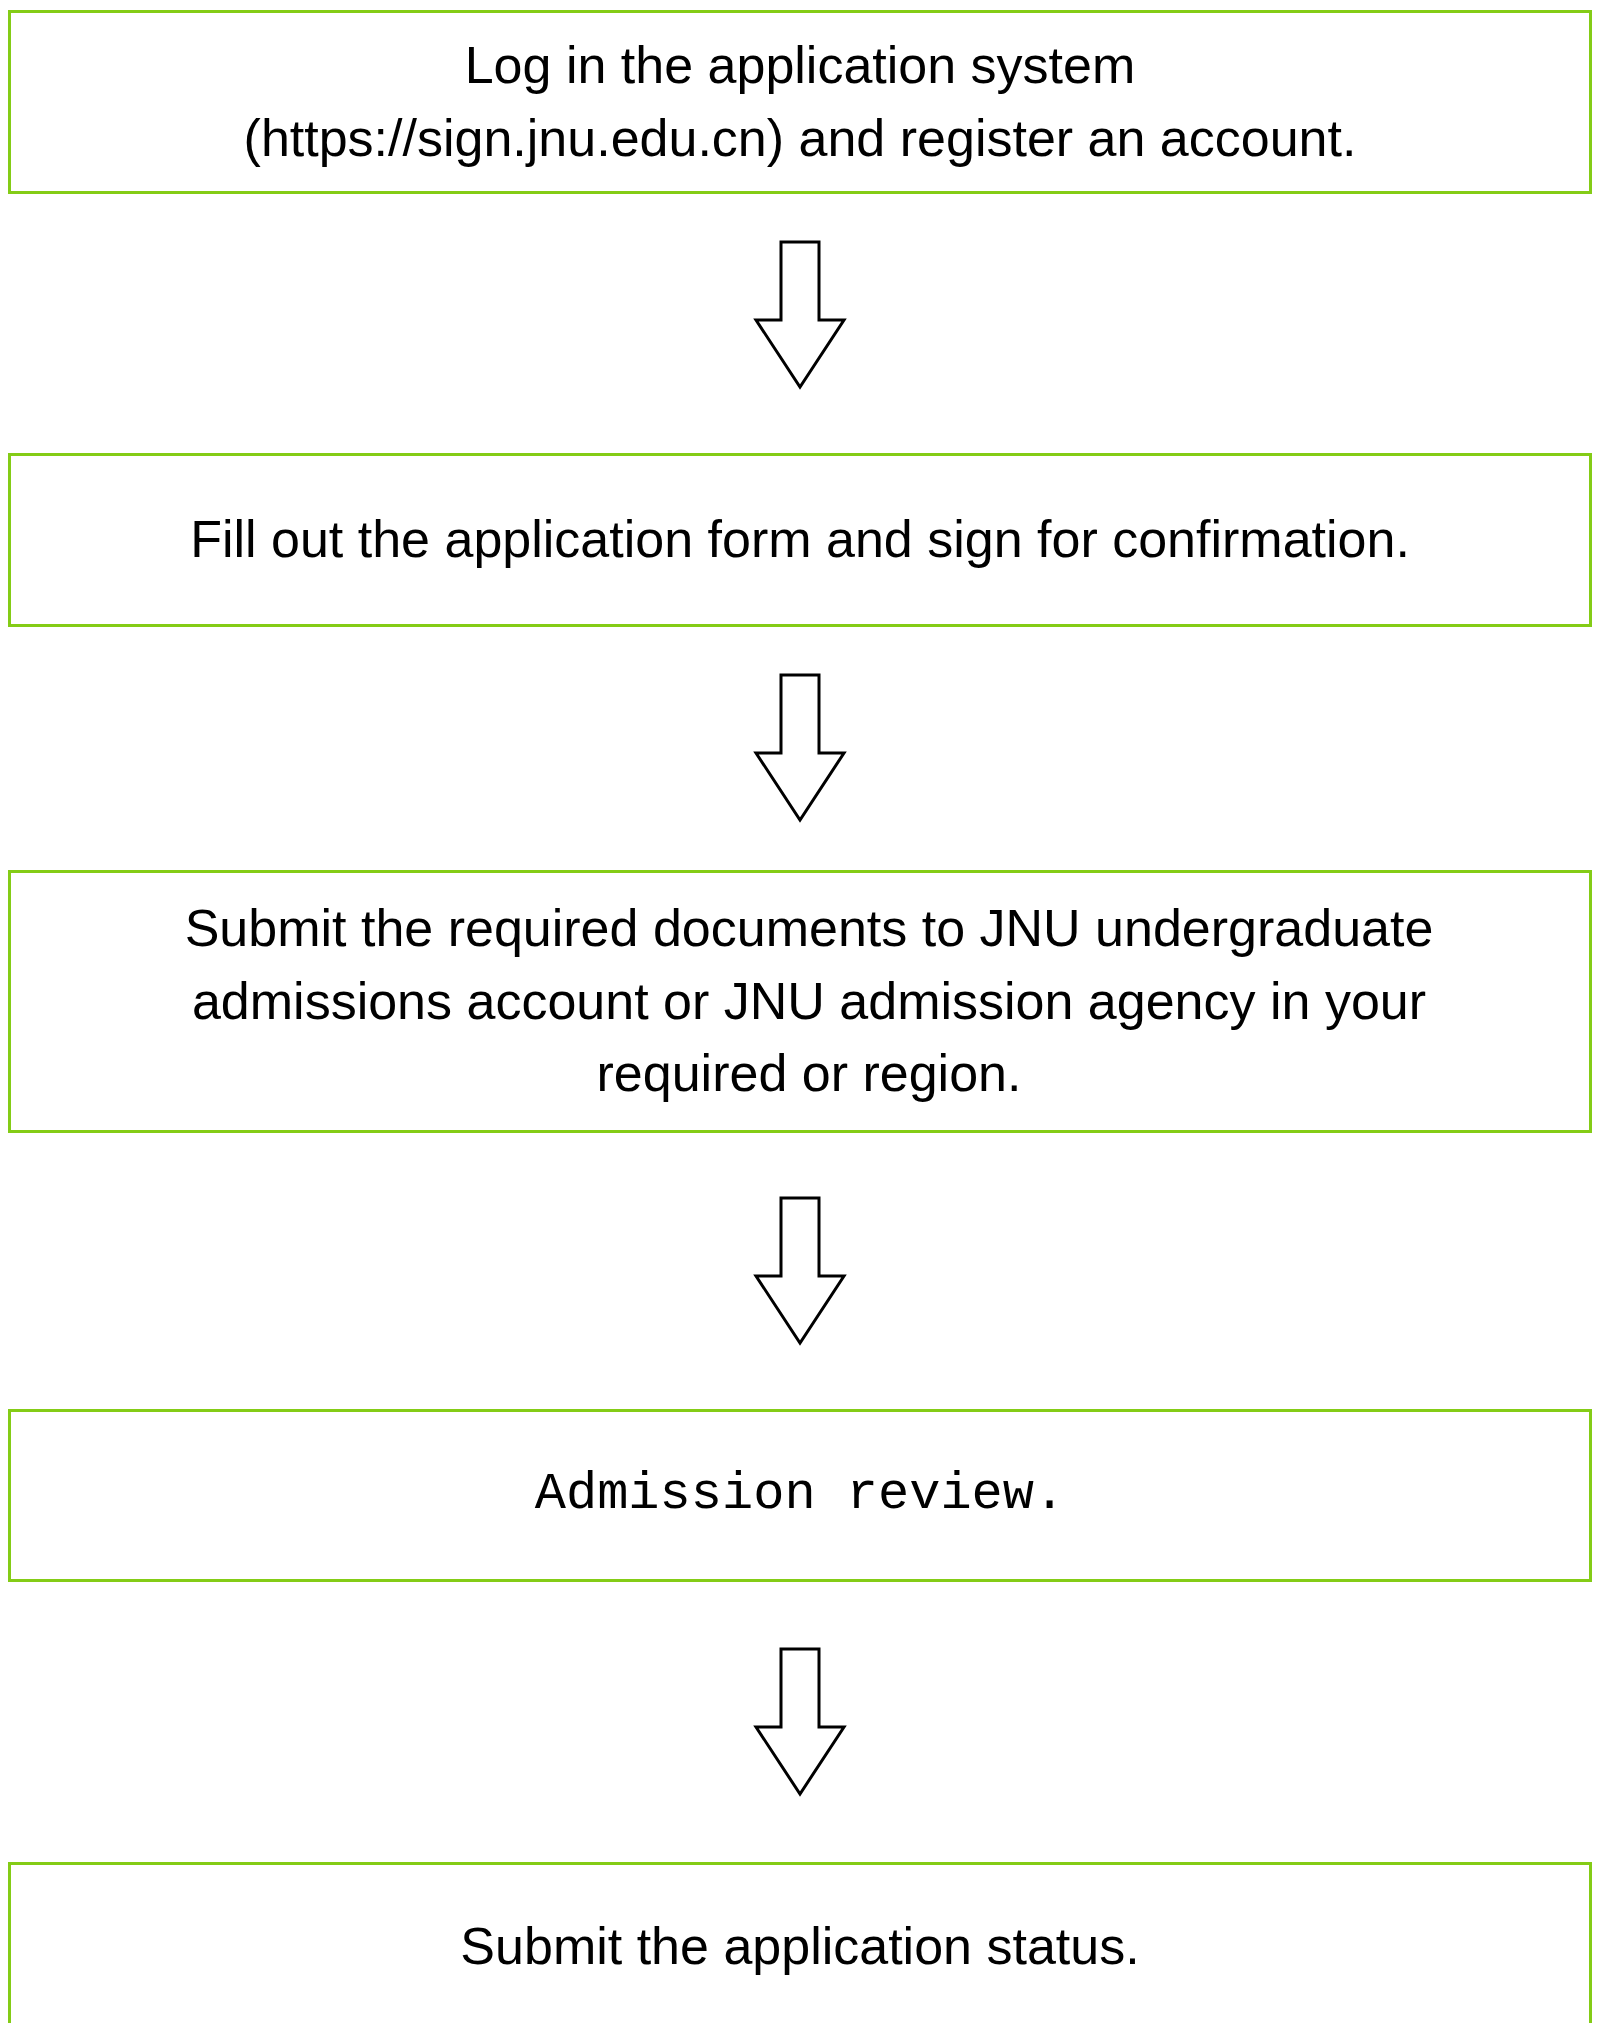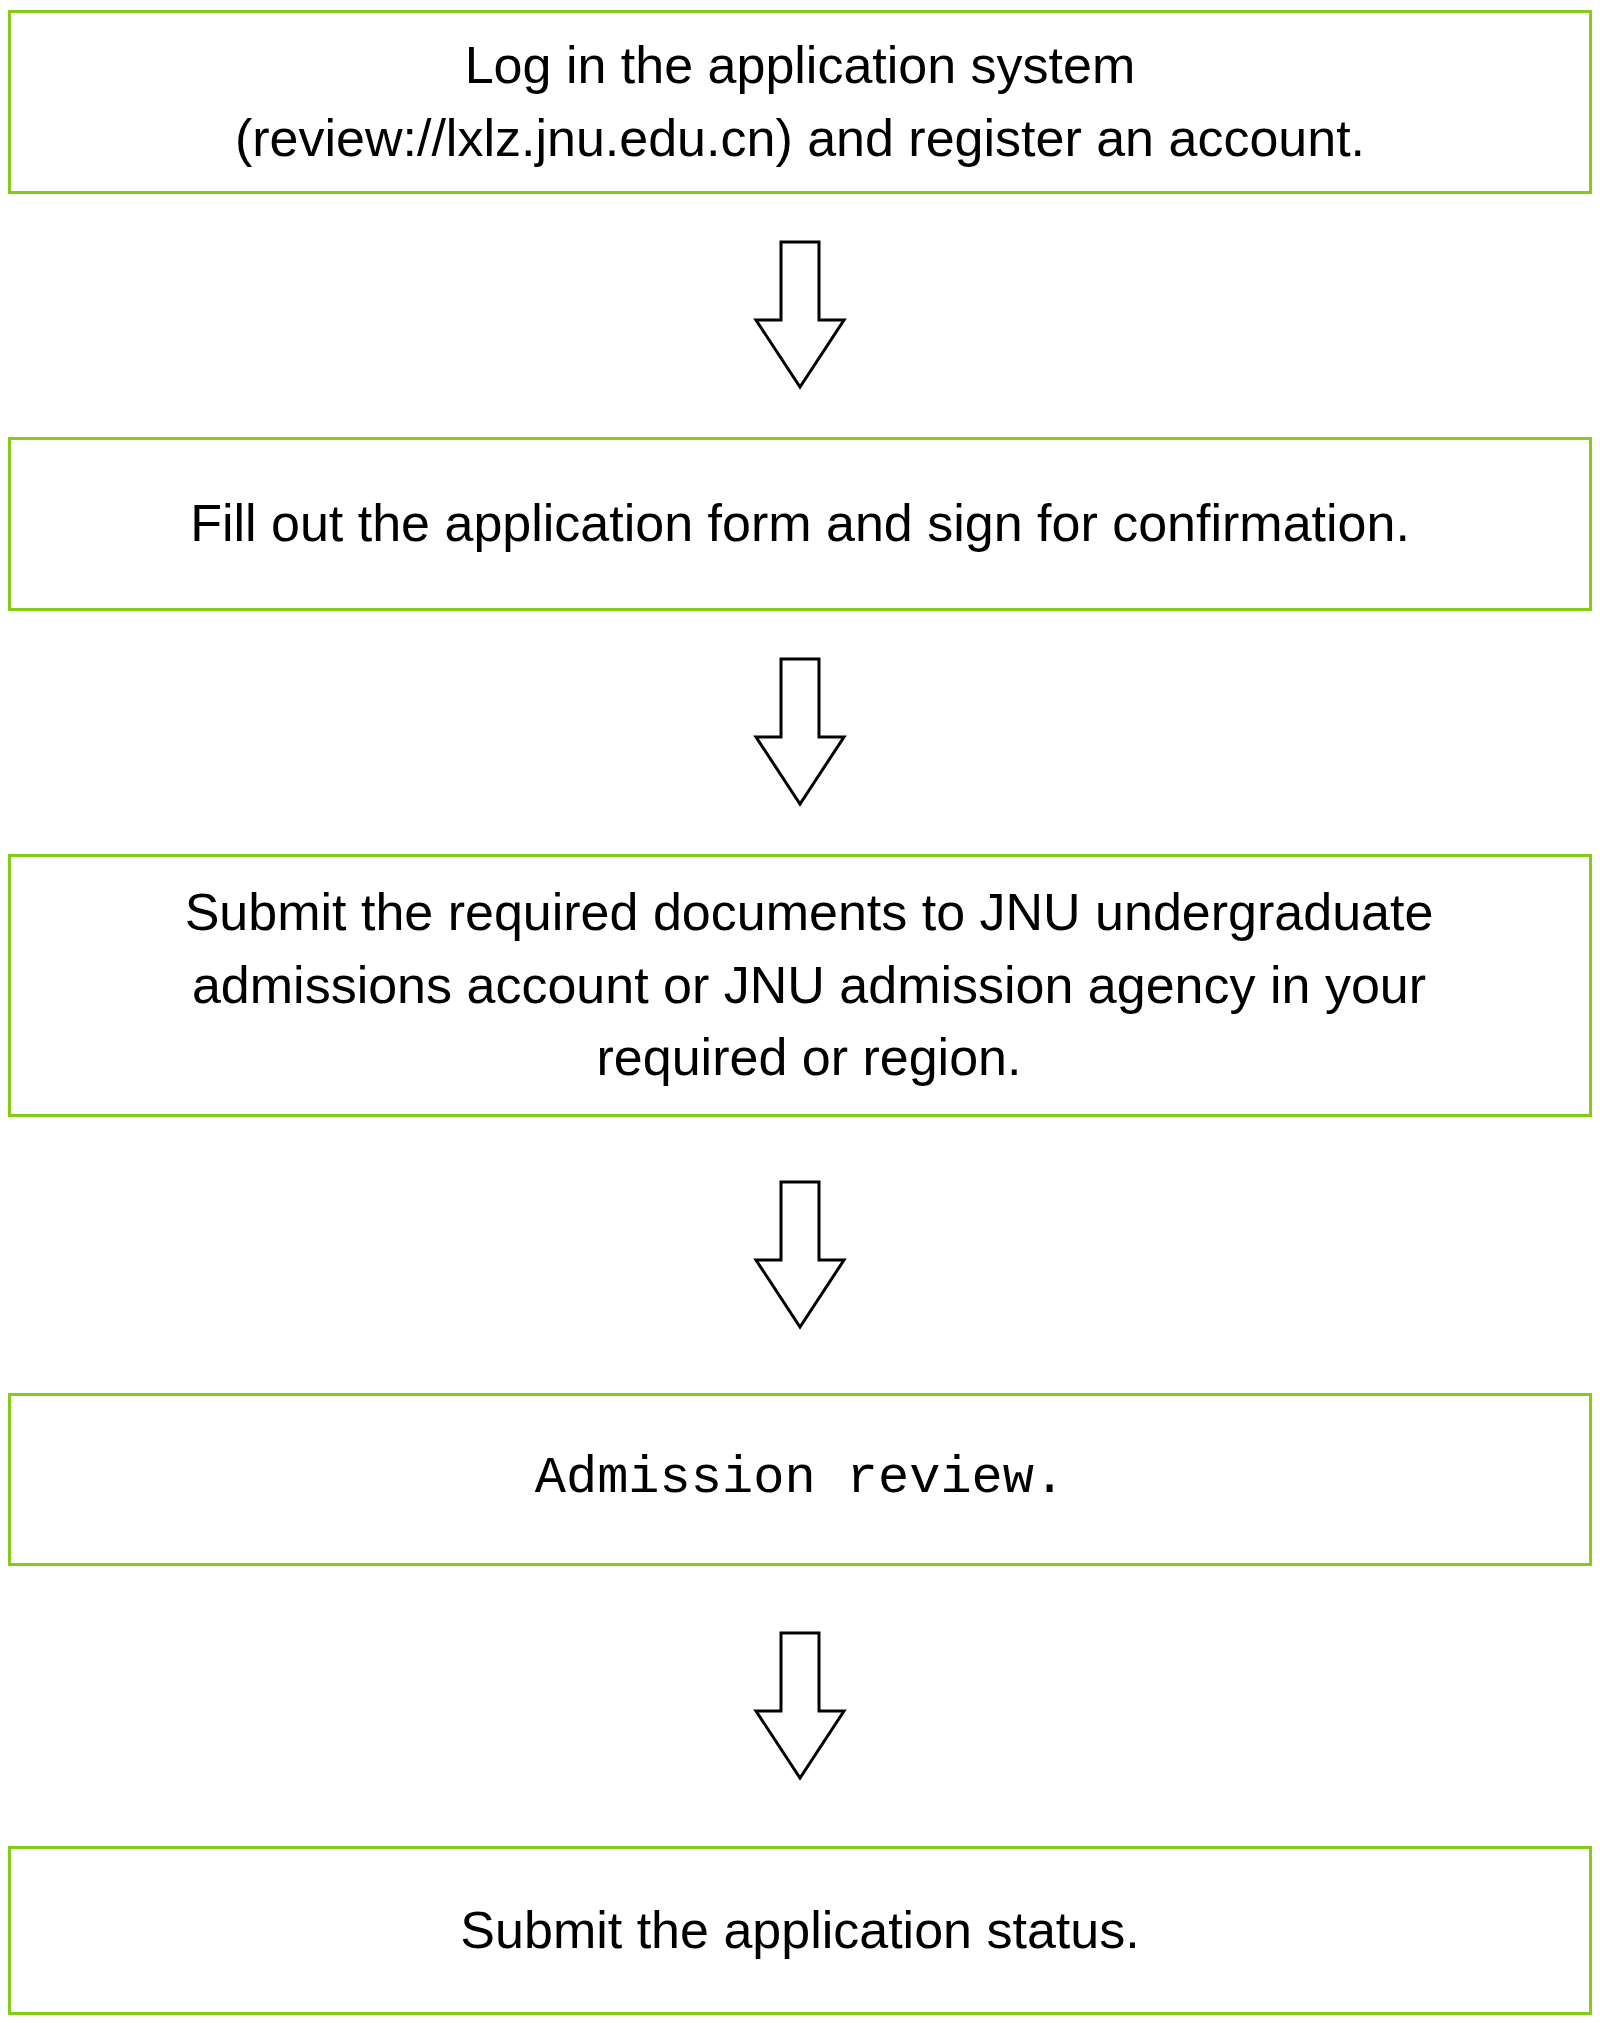--- a/index.html
+++ b/index.html
@@ -29,21 +29,21 @@
     display: flex;
     flex-direction: column;
     justify-content: center;
     align-items: center;
     text-align: center;
     padding: 16px 30px;
     font-size: 52px;
     line-height: 1.4;
   }
   .box-1 { min-height: 170px; }
-  .box-2 { min-height: 174px; }
+  .box-2 { min-height: 174px; margin-top: 16px; }
   .box-3 { min-height: 263px; padding-left: 48px; }
   .box-4 { min-height: 173px; font-family: Liberation Mono, monospace; }
   .box-5 { min-height: 169px; }
   .line {
     white-space: nowrap;
   }
   .gap {
     display: flex;
     justify-content: center;
     align-items: center;
@@ -56,21 +56,21 @@
     display: block;
   }
 </style>
 </head>
 <body>
 
 <div class="flow">
 
   <div class="box box-1">
     <div class="line">Log in the application system</div>
-    <div class="line">(review://lxlz.jnu.edu.cn) and register an account.</div>
+    <div class="line">(https://sign.jnu.edu.cn) and register an account.</div>
   </div>
 
   <div class="gap gap-1">
     <svg class="arrow-svg" width="100" height="150" viewBox="0 0 100 150" aria-hidden="true">
       <path d="M31 2 L69 2 L69 80 L94 80 L50 147 L6 80 L31 80 Z" fill="#ffffff" stroke="#000000" stroke-width="3" stroke-linejoin="miter"></path>
     </svg>
   </div>
 
   <div class="box box-2">
     <div class="line">Fill out the application form and sign for confirmation.</div>

